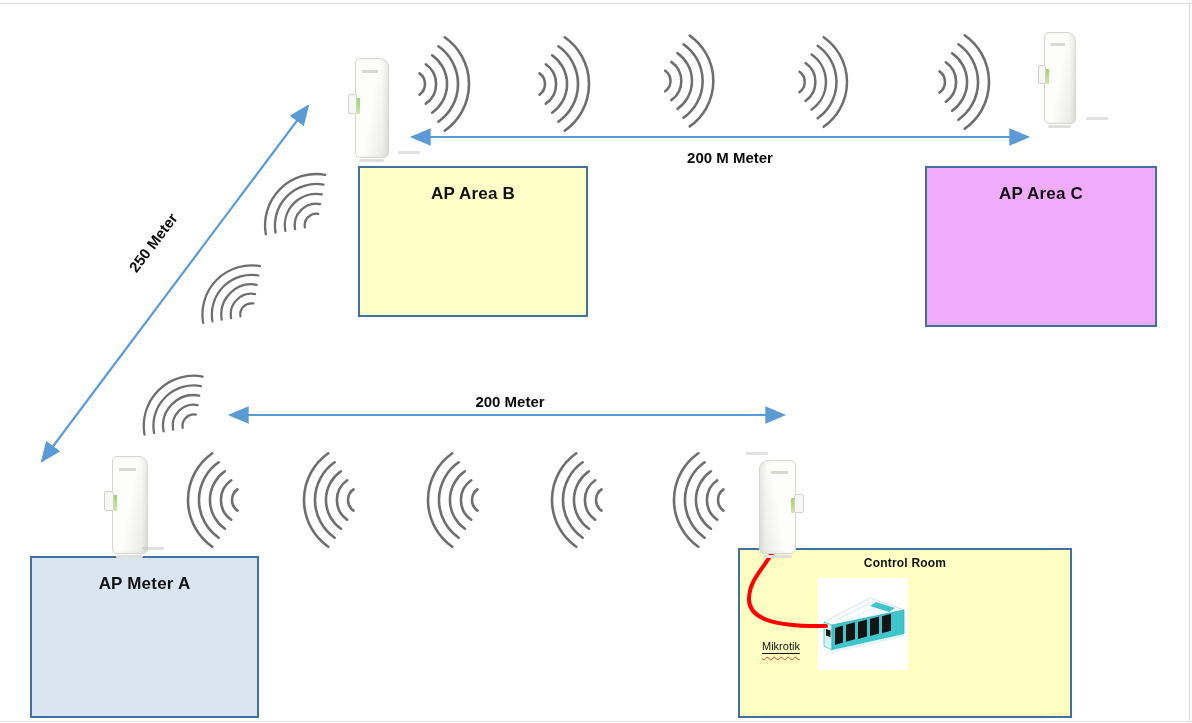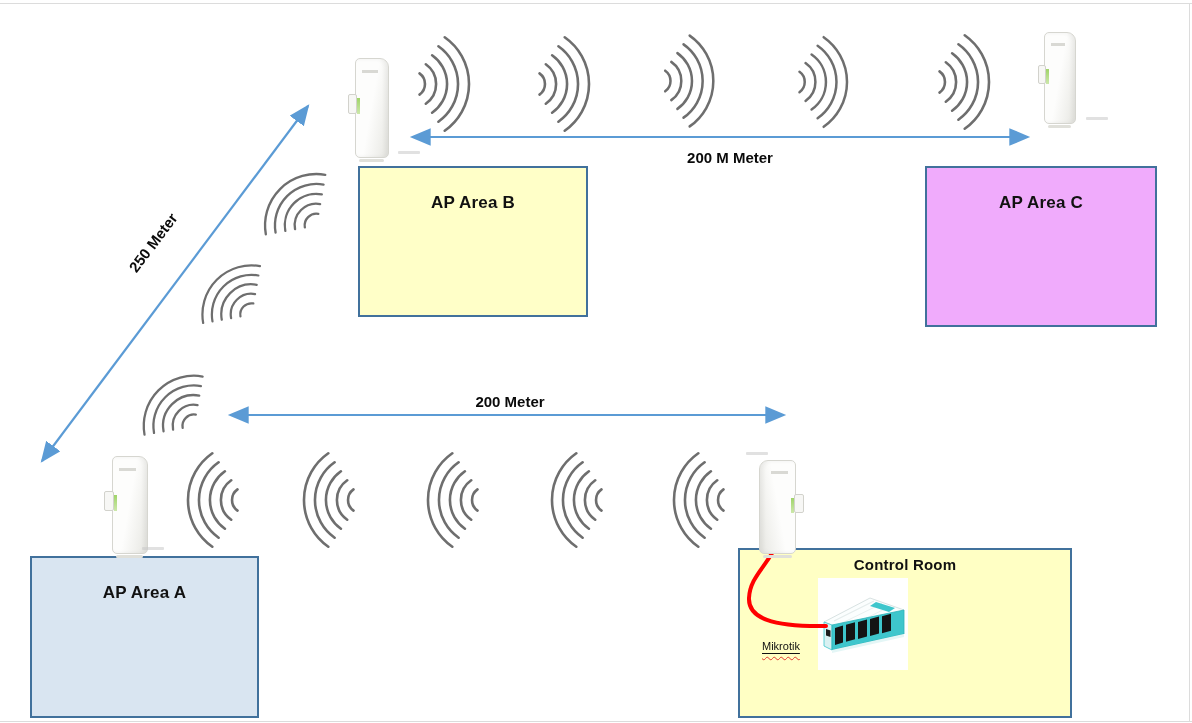--- a/index.html
+++ b/index.html
@@ -7,26 +7,26 @@
     width:1192px;height:723px;position:relative;overflow:hidden;
     background:#ffffff;font-family:"Liberation Sans",sans-serif;color:#111;
   }
   
   .hair-top{position:absolute;left:0;top:3px;width:1192px;height:1px;background:#dcdcdc;}
   .hair-right{position:absolute;left:1189px;top:3px;width:1px;height:719px;background:#dcdcdc;}
   .hair-bottom{position:absolute;left:0;top:721px;width:1192px;height:1px;background:#dcdcdc;}
 
   
   .area{position:absolute;border:2px solid #41719C;box-sizing:border-box;z-index:1;}
-  .area-label{font-weight:bold;font-size:17px;text-align:center;padding-top:25px;letter-spacing:.2px;}
+  .area-label{font-weight:bold;font-size:17px;text-align:center;padding-top:16px;letter-spacing:.2px;}
   #area-b{left:358px;top:166px;width:230px;height:151px;background:#FFFFC8;border-width:2px;}
   #area-c{left:925px;top:166px;width:232px;height:161px;background:#f0abfc;}
   #area-a{left:30px;top:556px;width:229px;height:162px;background:#D9E5F1;}
   #control-room{left:738px;top:548px;width:334px;height:170px;background:#FFFFC4;}
-  #control-room .area-label{font-size:15px;padding-top:6px;}
+  #control-room .area-label{font-size:12px;padding-top:6px;}
 
   
   .wifi{position:absolute;z-index:2;}
   .wifi svg{width:100%;height:100%;overflow:visible;}
   .wifi-l svg{transform:scaleX(-1);}
   .wifi-d svg{transform:rotate(45deg) scaleX(-1);}
 
   
   #overlay{position:absolute;left:0;top:0;width:1192px;height:723px;z-index:3;pointer-events:none;}
 
@@ -85,21 +85,21 @@
   </defs>
 </svg>
 
 <div class="area" id="area-b">
   <div class="area-label">AP Area B</div>
 </div>
 <div class="area" id="area-c">
   <div class="area-label">AP Area C</div>
 </div>
 <div class="area" id="area-a">
-  <div class="area-label">AP Area A</div>
+  <div class="area-label">AP Meter A</div>
 </div>
 <div class="area" id="control-room">
   <div class="area-label">Control Room</div>
 </div>
 
 <div class="wifi wifi-r" style="left:408px;top:34px;width:72px;height:100px;"><svg viewBox="0 0 72 100">
       <use href="#wifi-arcs"></use>
     </svg></div>
 <div class="wifi wifi-r" style="left:528px;top:34px;width:72px;height:100px;"><svg viewBox="0 0 72 100">
       <use href="#wifi-arcs"></use>

